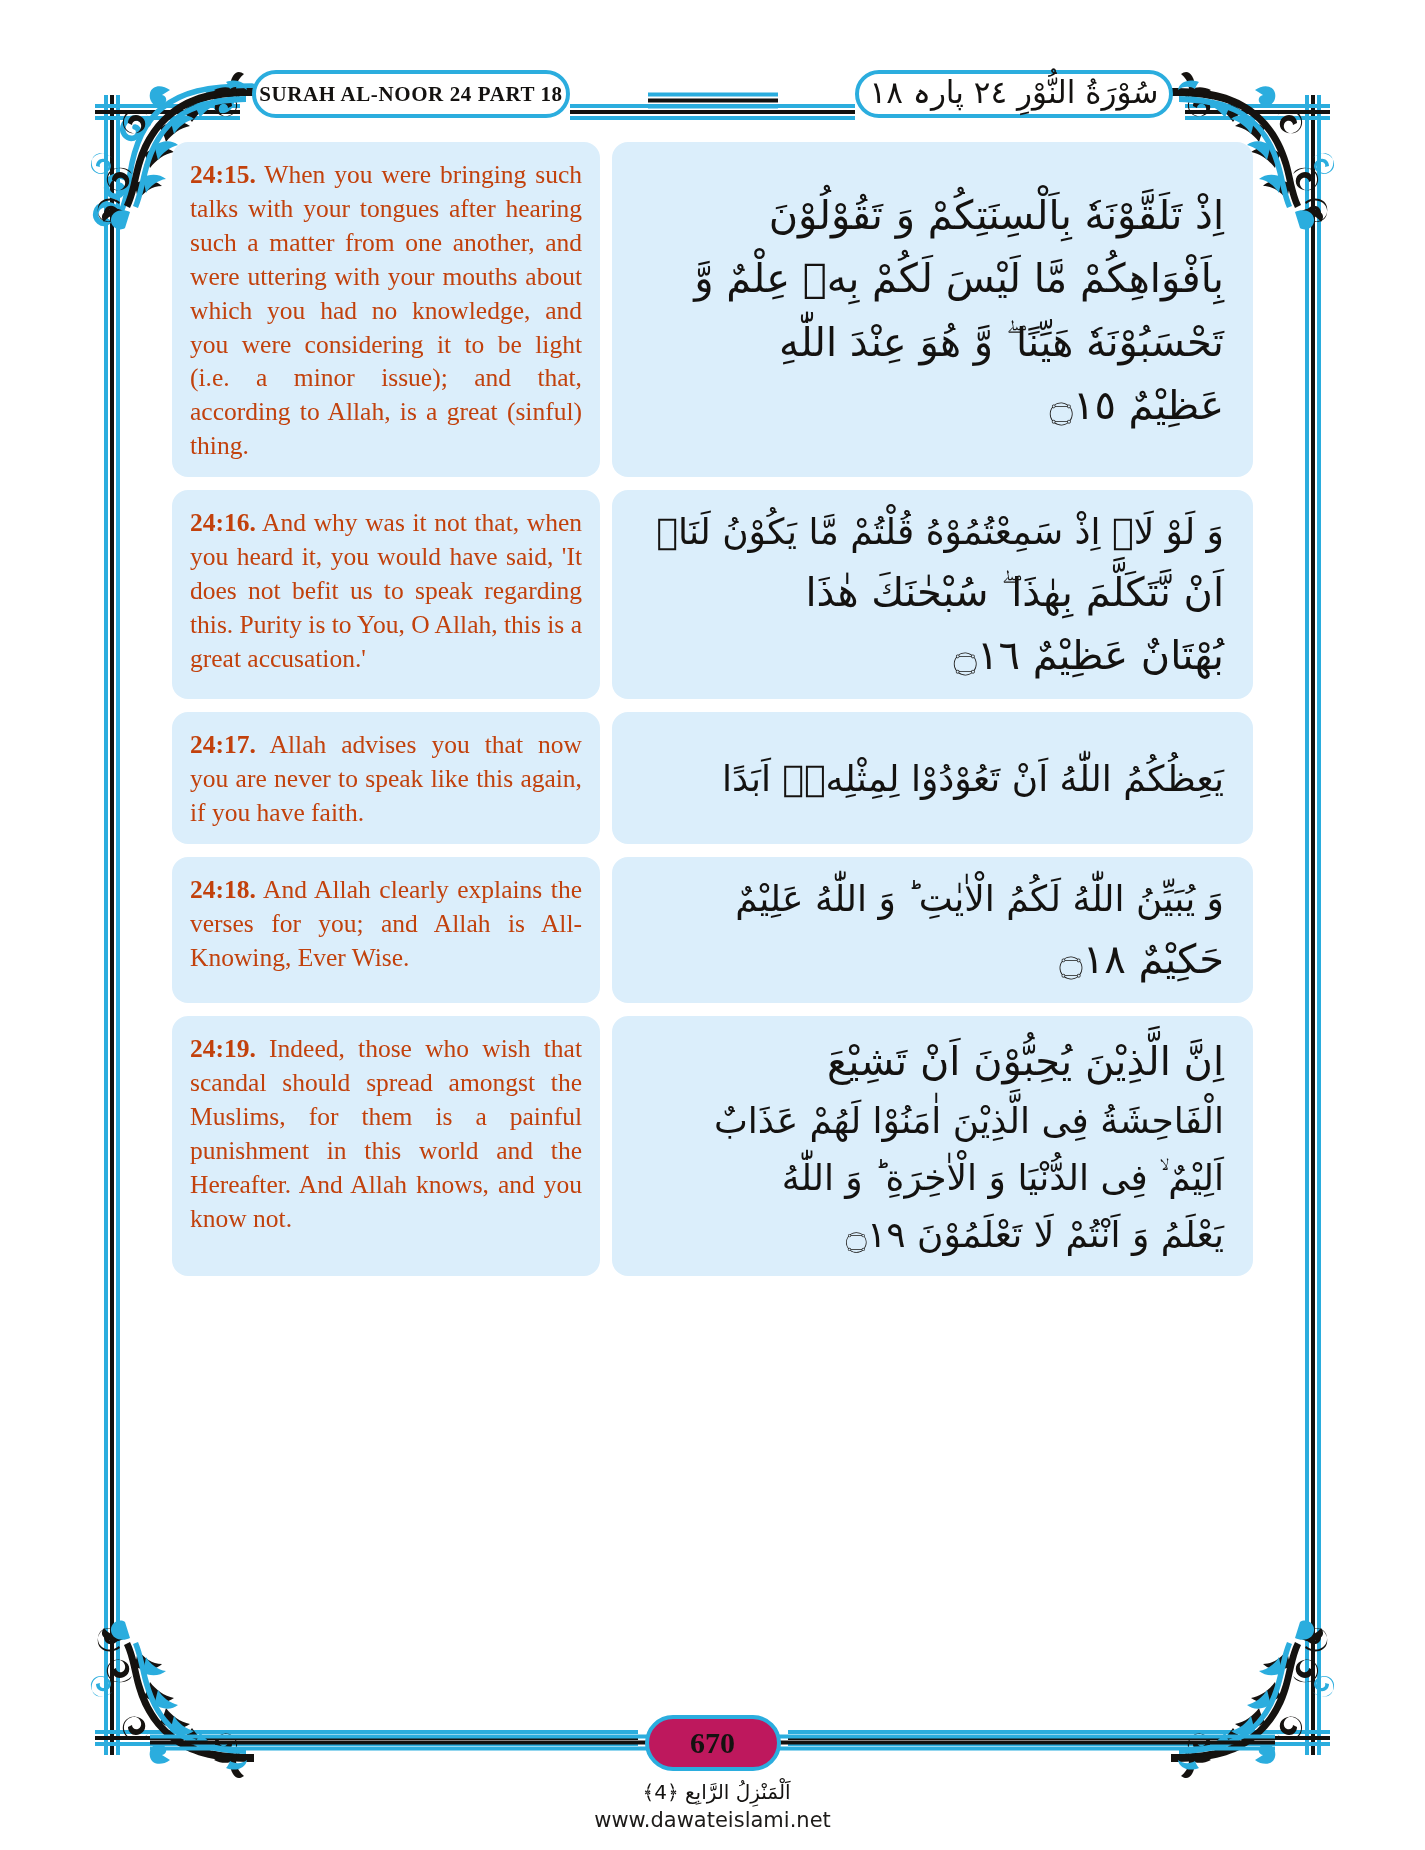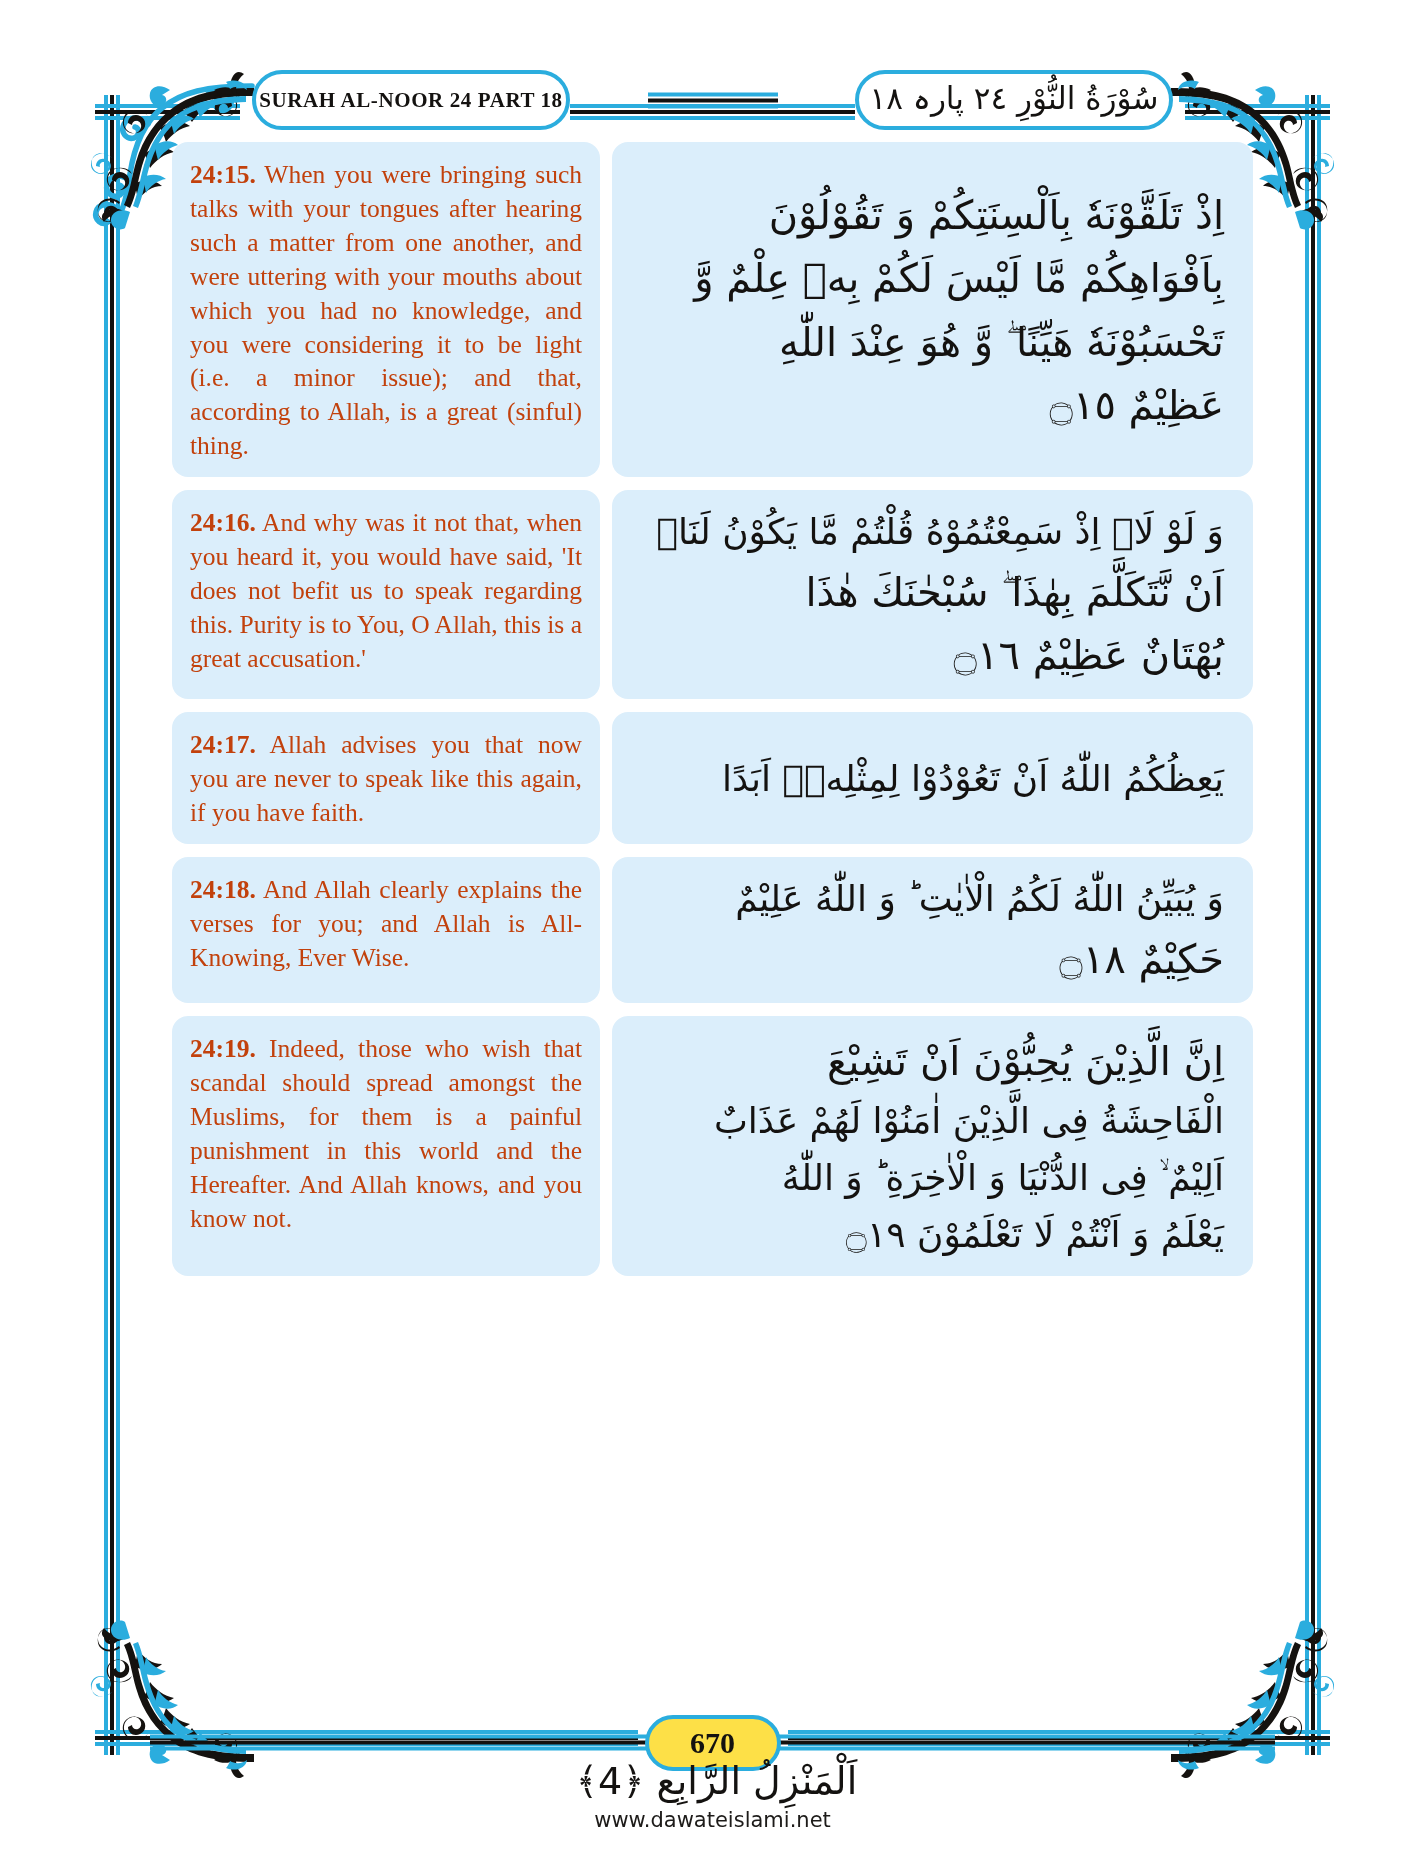--- a/index.html
+++ b/index.html
@@ -95,21 +95,21 @@
     height: 17px;
   }
   .hdr-connector .ln { position: absolute; left: 0; right: 0; }
   .hdr-connector .c1 { top: 0;  height: 4px; background: #2badde; }
   .hdr-connector .k  { top: 6px;height: 4px; background: #13110f; }
   .hdr-connector .c2 { top: 12px;height: 4px;background: #2badde; }
 
   .capsule {
     position: absolute;
     top: 0;
-    height: 60px;
+    height: 48px;
     background: #ffffff;
     border: 4px solid #2badde;
     border-radius: 32px;
     display: flex;
     align-items: center;
     justify-content: center;
     box-sizing: border-box;
   }
   .capsule-en { left: 102px;  width: 318px; }
   .capsule-ar { right: 102px; width: 318px; }
@@ -212,42 +212,42 @@
   .footer-rule .k  { top: 6px; height: 4px; background: #13110f; }
   .footer-rule .c2 { top: 12px;height: 4px; background: #2badde; }
 
   .page-badge {
     position: absolute;
     left: 50%;
     top: 50%;
     transform: translate(-50%, -50%);
     width: 136px;
     height: 56px;
-    background: #fde047;
+    background: #be185d;
     border: 4px solid #2badde;
     border-radius: 30px;
     display: flex;
     align-items: center;
     justify-content: center;
     box-sizing: border-box;
     font-family: "Liberation Serif", "DejaVu Serif", serif;
     font-weight: bold;
     font-size: 30px;
     color: #141210;
   }
 
   .footer-sub {
     position: absolute;
     left: 0; right: 0;
     bottom: 18px;
     text-align: center;
   }
   .manzil-ar {
     font-family: "DejaVu Sans", "Liberation Sans", sans-serif;
-    font-size: 38px;
+    font-size: 20px;
     color: #141210;
     direction: rtl;
     line-height: 1.15;
     margin: 0 0 4px 8px;
   }
   .site-url {
     font-family: "DejaVu Sans", "Liberation Sans", sans-serif;
     font-size: 21px;
     color: #1d1b19;
     margin: 0;

